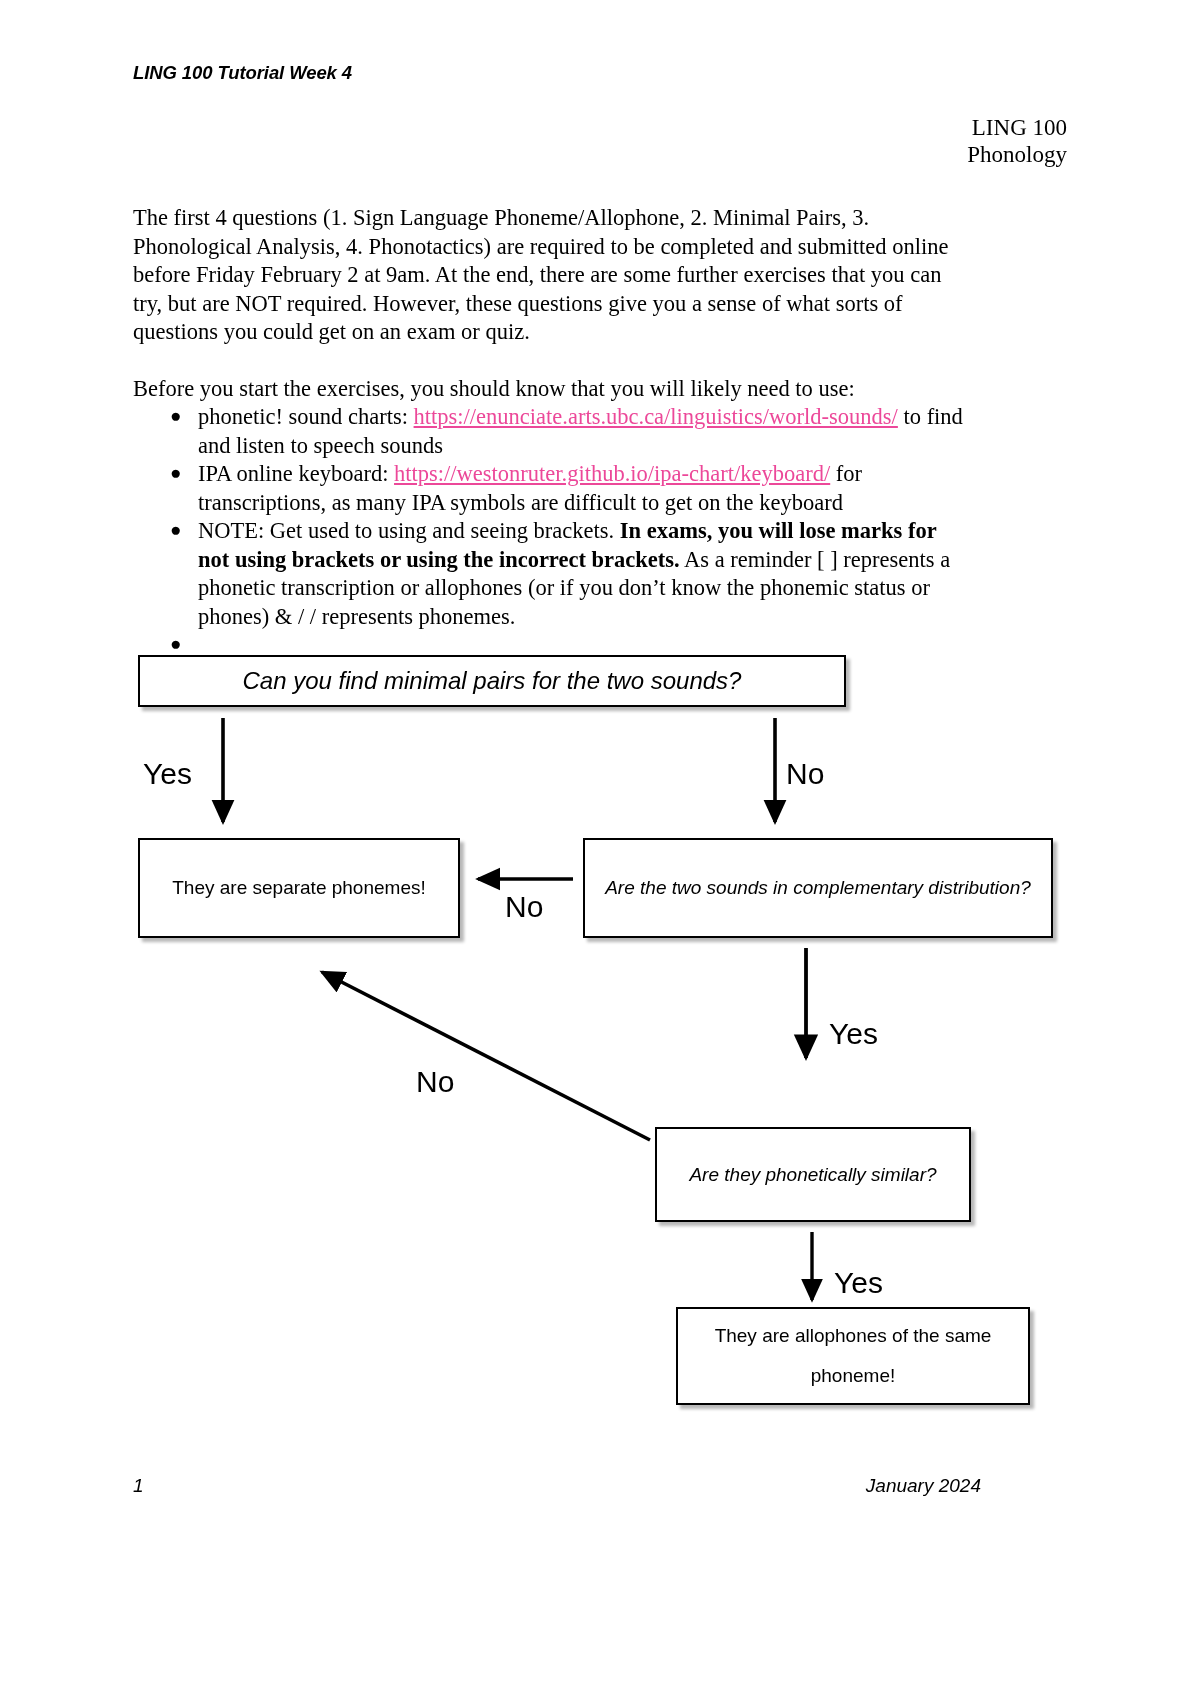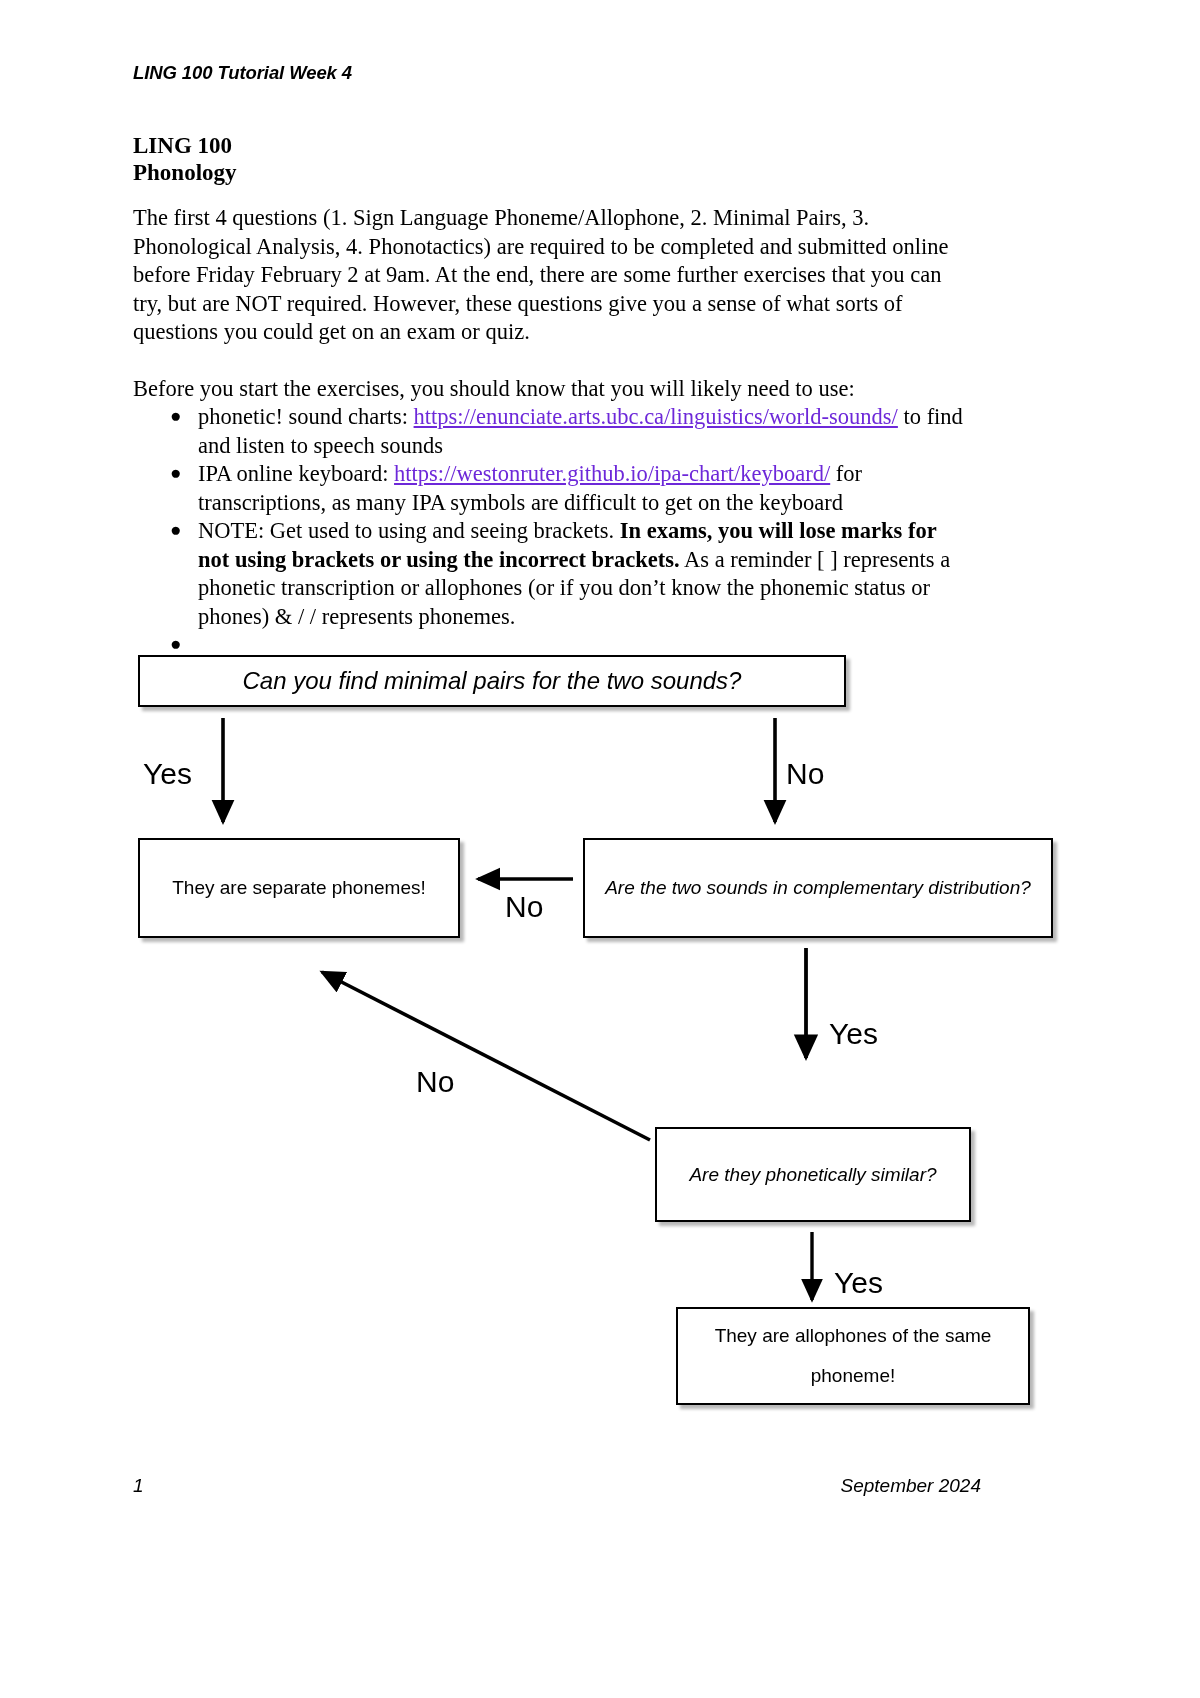--- a/index.html
+++ b/index.html
@@ -29,24 +29,24 @@
     font-weight: bold;
     font-size: 18.5px;
     letter-spacing: -0.1px;
     color: #000;
   }
 
   
   .title-block {
     position: absolute;
     left: 133px;
-    top: 132px;
+    top: 114px;
     width: 934px;
-    text-align: left;
-    font-weight: bold;
+    text-align: right;
+    font-weight: normal;
     font-size: 23px;
     line-height: 27px;
   }
 
   
   .body-col {
     position: absolute;
     left: 133px;
     top: 204px;
     width: 840px;
@@ -73,21 +73,21 @@
     line-height: 28.5px;
   }
   ul.bullets > li .bullet-dot {
     position: absolute;
     left: 37px;
     top: -1px;
     font-size: 19px;
     line-height: 28.5px;
   }
   a.doclink, .doclink {
-    color: #6d28d9;
+    color: #ec4899;
     text-decoration: underline;
     word-break: break-all;
   }
   .b { font-weight: bold; }
 
   
   .flow {
     position: absolute;
     left: 0;
     top: 0;
@@ -231,16 +231,16 @@
     <div class="flabel" id="lbl-yes1">Yes</div>
     <div class="flabel" id="lbl-no1">No</div>
     <div class="flabel" id="lbl-no2">No</div>
     <div class="flabel" id="lbl-yes2">Yes</div>
     <div class="flabel" id="lbl-no3">No</div>
     <div class="flabel" id="lbl-yes3">Yes</div>
   </div>
 
   <div class="footer">
     <span class="pg">1</span>
-    <span>September 2024</span>
+    <span>January 2024</span>
   </div>
 
 </div>
 
 </body></html>

